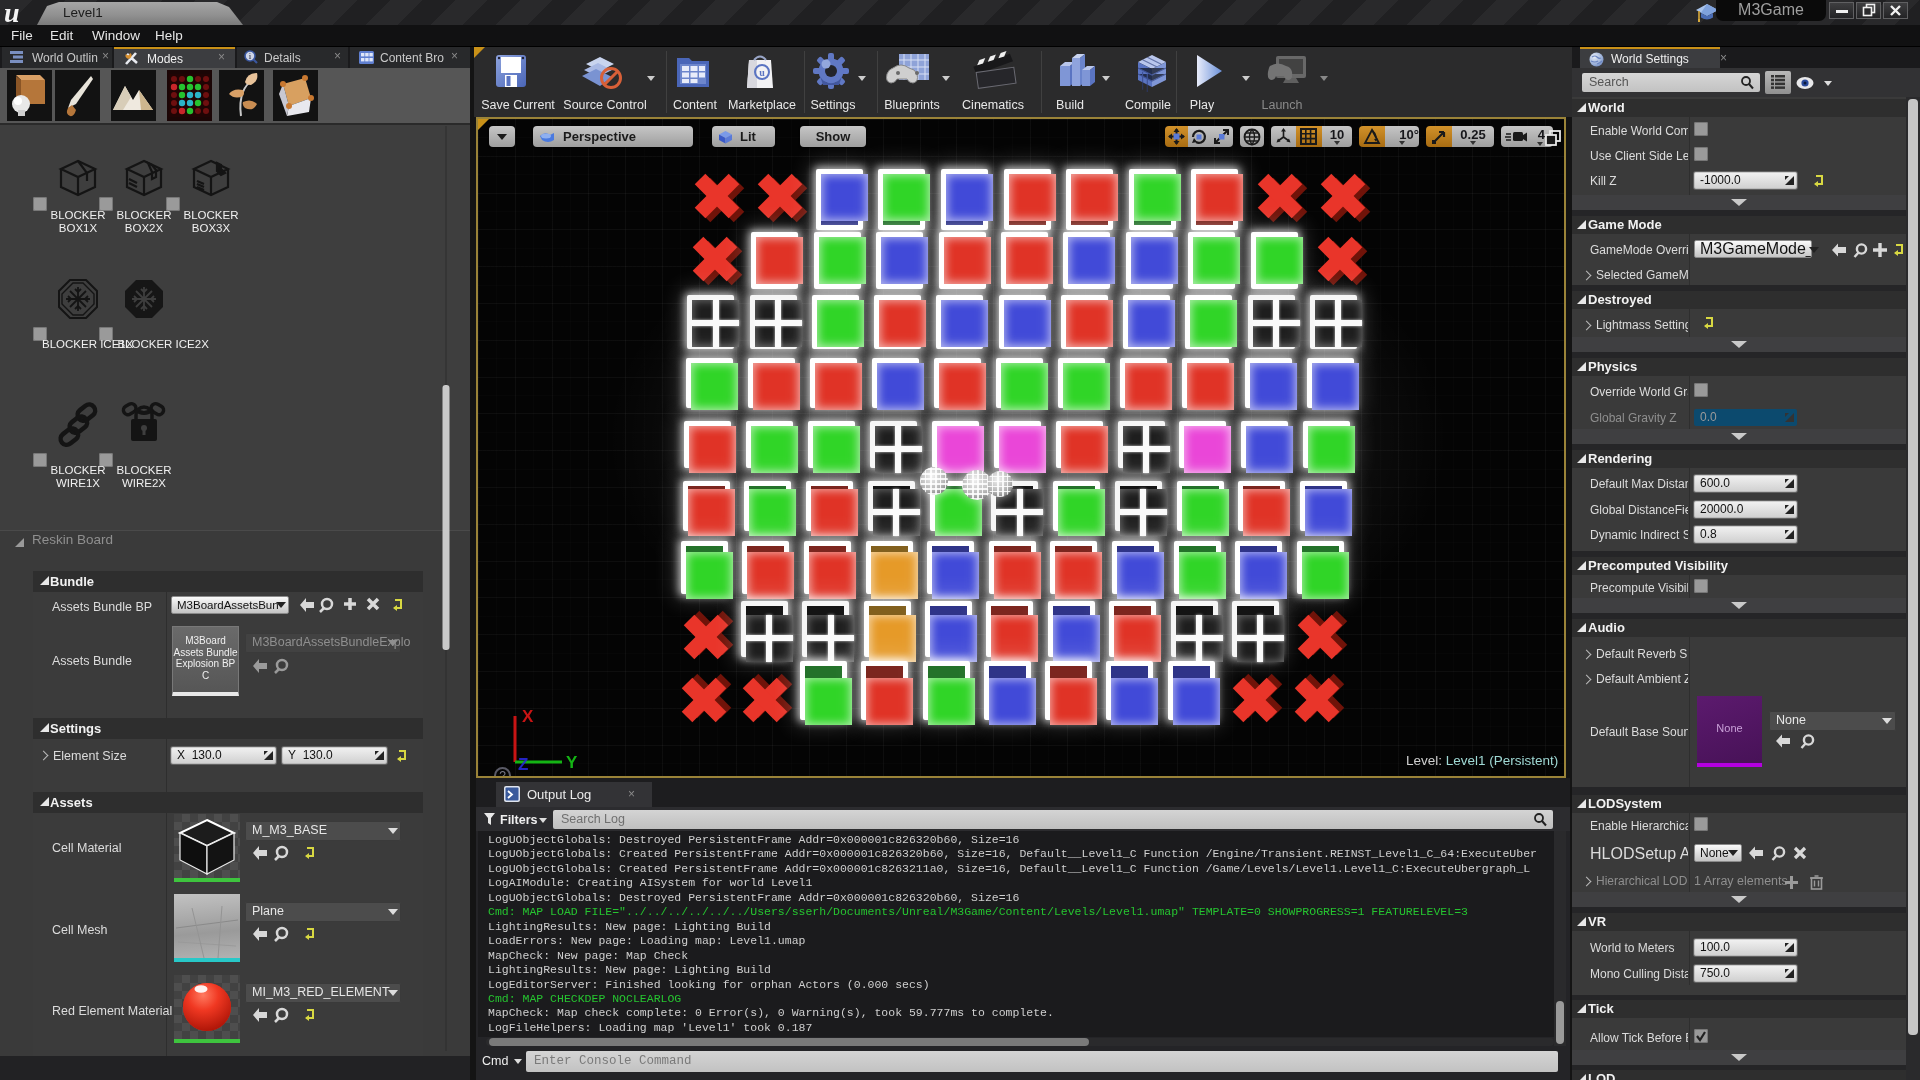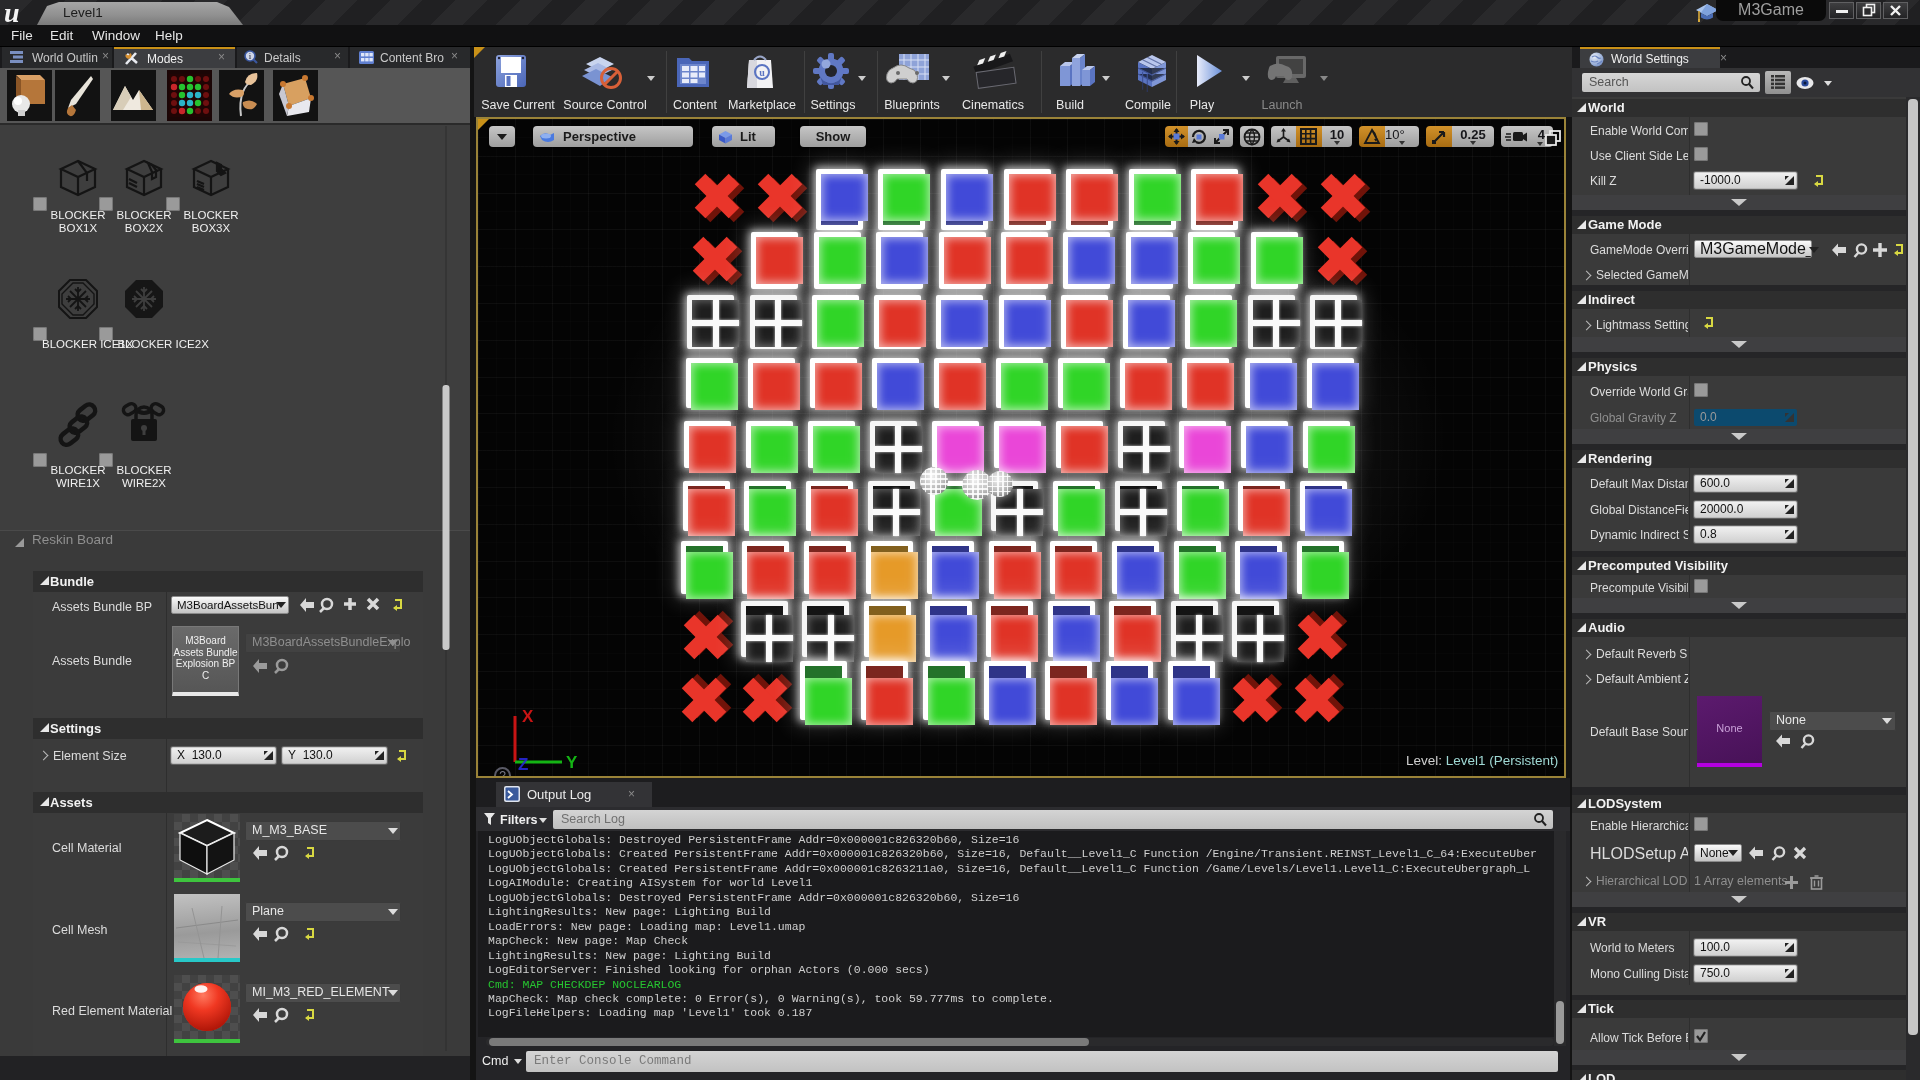--- a/index.html
+++ b/index.html
@@ -1104,21 +1104,21 @@
           </svg>
         </div>
       <div class="vseg" style="left:844px;width:30px;border-radius:0 4px 4px 0;color:#16161a;font-weight:bold;font-size:13px;text-align:center;line-height:18px">10<div style="margin:-3px auto 0;width:0;height:0;border-left:3.5px solid transparent;border-right:3.5px solid transparent;border-top:4px solid #333"></div></div>
       <div class="vseg or" style="left:881px;width:26px;border-radius:4px 0 0 4px">
           <svg width="18" height="18" style="left:4px;top:2px">
             <path d="M9 2 L16 15 H2 z" fill="none" stroke="#1a1a1a" stroke-width="1.8"></path>
             <path d="M9 2 a12 12 0 0 1 4 7" fill="none" stroke="#1a1a1a" stroke-width="1.6"></path>
             <path d="M14.5 10.5 l-3.5 0.5 2 2.8 z" fill="#1a1a1a"></path>
           </svg>
         </div>
-      <div class="vseg" style="left:907px;width:34px;border-radius:0 4px 4px 0;color:#16161a;font-weight:normal;font-size:13px;text-align:left;line-height:18px">10°<div style="margin:-3px auto 0;width:0;height:0;border-left:3.5px solid transparent;border-right:3.5px solid transparent;border-top:4px solid #333"></div></div>
+      <div class="vseg" style="left:907px;width:34px;border-radius:0 4px 4px 0;color:#16161a;font-weight:bold;font-size:13px;text-align:right;line-height:18px">10°<div style="margin:-3px auto 0;width:0;height:0;border-left:3.5px solid transparent;border-right:3.5px solid transparent;border-top:4px solid #333"></div></div>
       <div class="vseg or" style="left:948px;width:26px;border-radius:4px 0 0 4px">
           <svg width="18" height="18" style="left:4px;top:2px">
             <path d="M3 15 L14 4 M14 4 h-5 M14 4 v5" stroke="#1a1a1a" stroke-width="2.2" fill="none"></path>
             <rect x="2" y="12" width="4" height="4" fill="#1a1a1a"></rect>
           </svg>
         </div>
       <div class="vseg" style="left:974px;width:42px;border-radius:0 4px 4px 0;color:#16161a;font-weight:bold;font-size:13px;text-align:center;line-height:18px">0.25<div style="margin:-3px auto 0;width:0;height:0;border-left:3.5px solid transparent;border-right:3.5px solid transparent;border-top:4px solid #333"></div></div>
       <div class="vseg" style="left:1023px;width:52px;border-radius:4px;color:#16161a;font-weight:bold;font-size:13px;text-align:right;line-height:18px;padding-right:8px"><svg width="22" height="14" style="left:4px;top:4px">
             <rect x="8" y="2" width="10" height="9" rx="1.5" fill="#1a1a1a"></rect>
             <path d="M18 5 l4 -2.5 v9 l-4 -2.5 z" fill="#1a1a1a"></path>
@@ -1151,20 +1151,21 @@
     <div class="caret w" style="left:63px;top:40px;border-left-width:4px;border-right-width:4px;border-top-width:5px"></div>
     <div style="position:absolute;left:77px;top:32px;width:1000px;height:19px;background:linear-gradient(#d4d4d4,#bfbfbf);border-radius:2px;color:#6f6f6f;font-size:12.5px;line-height:18px;padding-left:8px">Search Log<svg width="13" height="13" style="right:6px;top:3px">
           <circle cx="5" cy="5" r="4" stroke="#222" stroke-width="1.8" fill="none"></circle>
           <path d="M8 8 L12 12.5" stroke="#222" stroke-width="2"></path>
         </svg></div>
     <div id="logarea"><div style="margin-top:2px"><span style="color:#cfcfcf">LogUObjectGlobals: Destroyed PersistentFrame Addr=0x000001c826320b60, Size=16</span>
 LogUObjectGlobals: Created PersistentFrame Addr=0x000001c826320b60, Size=16, Default__Level1_C Function /Engine/Transient.REINST_Level1_C_64:ExecuteUber
 LogUObjectGlobals: Created PersistentFrame Addr=0x000001c8263211a0, Size=16, Default__Level1_C Function /Game/Levels/Level1.Level1_C:ExecuteUbergraph_L
 LogAIModule: Creating AISystem for world Level1
 LogUObjectGlobals: Destroyed PersistentFrame Addr=0x000001c826320b60, Size=16
+<span class="green">Cmd: MAP LOAD FILE="../../../../../../Users/sserh/Documents/Unreal/M3Game/Content/Levels/Level1.umap" TEMPLATE=0 SHOWPROGRESS=1 FEATURELEVEL=3</span>
 LightingResults: New page: Lighting Build
 LoadErrors: New page: Loading map: Level1.umap
 MapCheck: New page: Map Check
 LightingResults: New page: Lighting Build
 LogEditorServer: Finished looking for orphan Actors (0.000 secs)
 <span class="green">Cmd: MAP CHECKDEP NOCLEARLOG</span>
 MapCheck: Map check complete: 0 Error(s), 0 Warning(s), took 59.777ms to complete.
 LogFileHelpers: Loading map 'Level1' took 0.187</div></div>
     <div style="position:absolute;left:10px;top:260px;width:1068px;height:8px;background:#2a2a2c;border-radius:4px">
         <div style="position:absolute;left:3px;top:0px;width:600px;height:8px;background:#7a7a7a;border-radius:4px"></div>
@@ -1262,21 +1263,21 @@
           <path d="M7 0 v14 M0 7 h14" stroke="#d8d8d8" stroke-width="3.4"></path>
         </svg>
         <svg width="16" height="16" style="left:318px;top:195px">
           <path d="M6 3 h6 v8 h-7" stroke="#d8d842" stroke-width="2" fill="none"></path>
           <path d="M8 8 l-4 3 4 3 z" fill="#d8d842"></path>
         </svg>
         <div class="exp" style="left:11px;top:225px"></div>
         <span class="row-label" style="left:24px;top:221px;width:92px;white-space:nowrap;overflow:hidden;font-size:12px">Selected GameMoc</span>
         <div class="gap" style="top:238px;height:6px"></div>
         <div class="hdr" style="left:0;top:244px;width:334px;height:18px">
-          <span style="left:16px;top:1px">Indirect</span>
+          <span style="left:16px;top:1px">Destroyed</span>
         </div>
         <div class="hdrtri" style="left:5px;top:248px"></div>
         <div style="position:absolute;left:117px;top:262px;width:1px;height:28px;background:#2e2e2e"></div>
         <div class="exp" style="left:11px;top:275px"></div>
         <span class="row-label" style="left:24px;top:271px;width:92px;white-space:nowrap;overflow:hidden;font-size:12px">Lightmass Settings</span>
         <svg width="16" height="16" style="left:128px;top:268px">
           <path d="M6 3 h6 v8 h-7" stroke="#d8d842" stroke-width="2" fill="none"></path>
           <path d="M8 8 l-4 3 4 3 z" fill="#d8d842"></path>
         </svg>
         <div style="position:absolute;left:0;top:290px;width:334px;height:15px;background:#3f3f41"></div>

